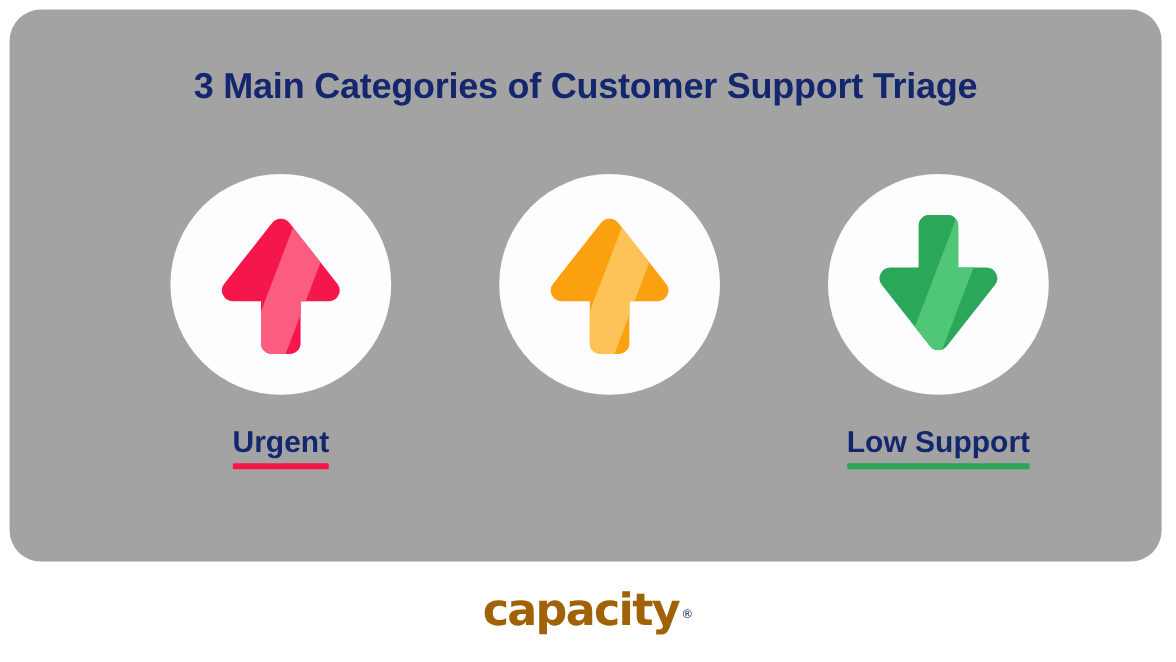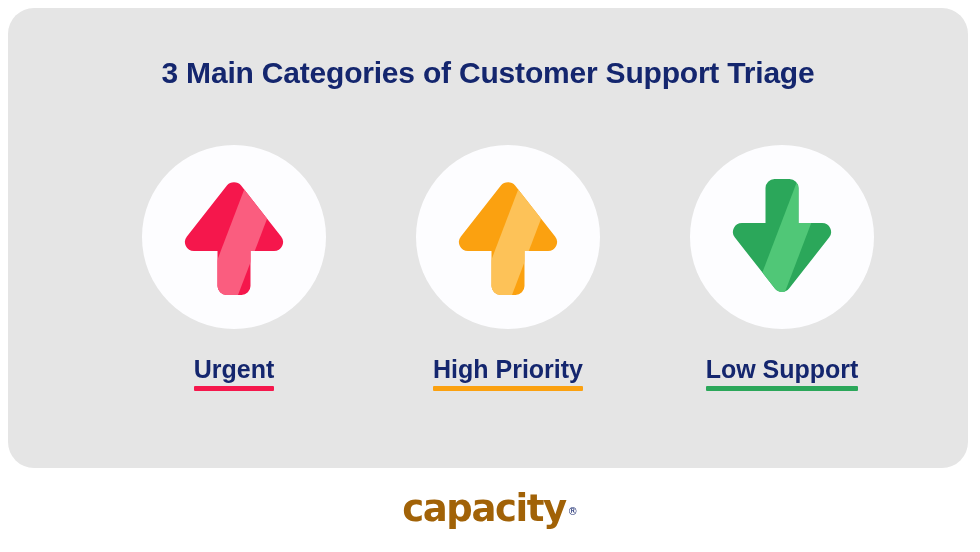--- a/index.html
+++ b/index.html
@@ -19,21 +19,21 @@
     height: 552px;
   }
 
   
   .card {
     position: absolute;
     left: 8px;
     top: 8px;
     width: 960px;
     height: 460px;
-    background: #e5e5e5;
+    background: #a3a3a3;
     border-radius: 26px;
     box-sizing: border-box;
   }
 
   
   .title {
     position: absolute;
     left: 0;
     top: 48px;
     width: 960px;
@@ -163,24 +163,20 @@
               <clipPath id="clipUp2">
                 <path d="M44.5 116 h15 a9 9 0 0 0 9 -9 V72 h23.5 a9 9 0 0 0 7.1 -14.6 L59.1 6.6 a9 9 0 0 0 -14.2 0 L4.9 57.4 A9 9 0 0 0 12 72 h23.5 v35 a9 9 0 0 0 9 9 Z"></path>
               </clipPath>
             </defs>
             <g clip-path="url(#clipUp2)">
               <rect x="0" y="0" width="104" height="116" fill="#fba110"></rect>
               <polygon points="22,116 70,-10 104,-10 56,116" fill="#fdc258"></polygon>
             </g>
           </svg>
         </div>
-        <div class="label-wrap">
-          <span class="label-text">High Priority</span>
-          <span class="label-underline" style="background:#fba110"></span>
-        </div>
       </div>
 
       <div class="column">
         <div class="circle">
           <svg width="104" height="116" viewBox="0 0 104 116">
             <defs>
               <clipPath id="clipDown3">
                 <path d="M44.5 0 h15 a9 9 0 0 1 9 9 V44 h23.5 a9 9 0 0 1 7.1 14.6 L59.1 109.4 a9 9 0 0 1 -14.2 0 L4.9 58.6 A9 9 0 0 1 12 44 h23.5 V9 a9 9 0 0 1 9 -9 Z"></path>
               </clipPath>
             </defs>

